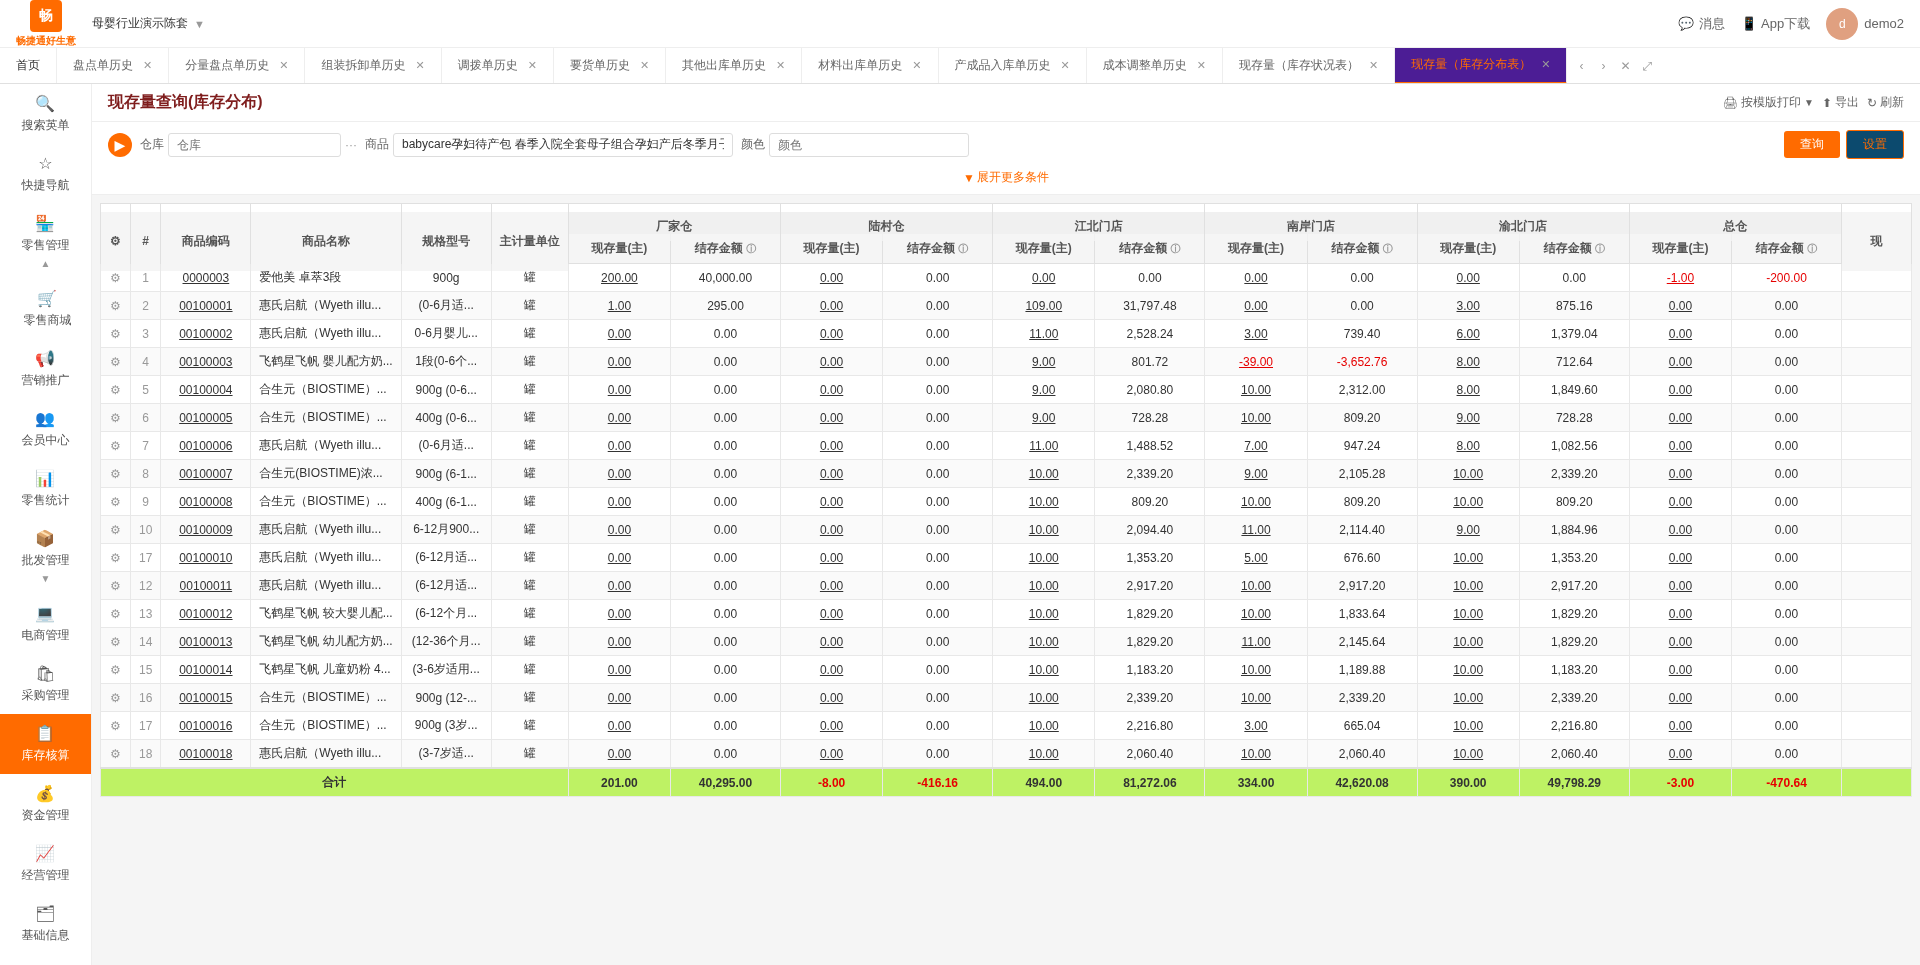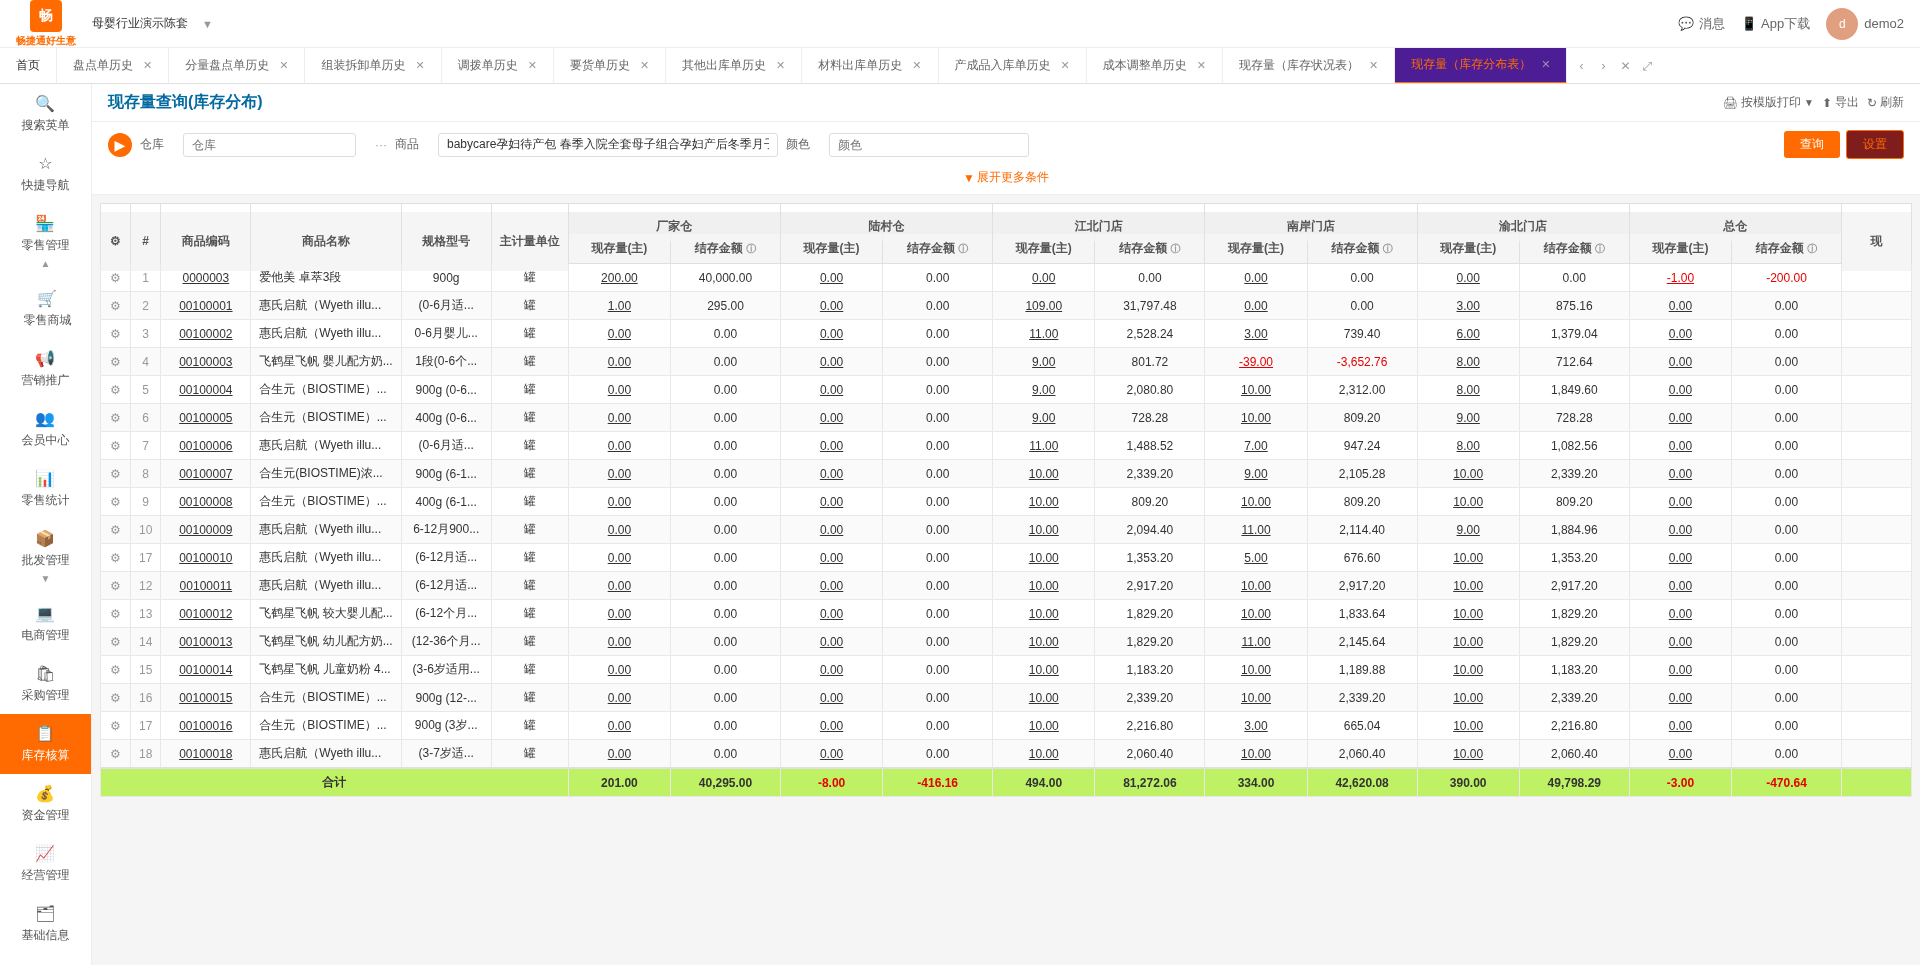--- a/index.html
+++ b/index.html
@@ -29,35 +29,35 @@
     .sidebar-item { padding: 10px 4px; text-align: center; cursor: pointer; font-size: 12px; color: #555; display: flex; flex-direction: column; align-items: center; gap: 4px; }
     .sidebar-item.active { background: #ff6b00; color: #fff; }
     .sidebar-item-icon { font-size: 16px; }
     .sidebar-item .expand-indicator { font-size: 10px; color: #999; }
 
     
     .main-content { flex: 1; overflow: hidden; display: flex; flex-direction: column; background: #f5f5f5; }
 
     
     .page-header { background: #fff; padding: 8px 16px; display: flex; align-items: center; justify-content: space-between; border-bottom: 1px solid #eee; }
-    .page-title { font-size: 16px; font-weight: 600; color: #0369a1; }
+    .page-title { font-size: 16px; font-weight: 600; color: #7f1d1d; }
     .page-actions { display: flex; gap: 8px; align-items: center; font-size: 12px; color: #666; }
     .page-actions span { cursor: pointer; display: flex; align-items: center; gap: 3px; }
 
     
     .filter-area { background: #fff; padding: 8px 16px; border-bottom: 1px solid #eee; display: flex; align-items: center; flex-wrap: wrap; gap: 8px; }
     .filter-expand-btn { background: #ff6b00; color: #fff; border: none; border-radius: 50%; width: 24px; height: 24px; cursor: pointer; font-size: 14px; display: flex; align-items: center; justify-content: center; }
-    .filter-item { display: flex; align-items: center; gap: 19px; }
+    .filter-item { display: flex; align-items: center; gap: 4px; }
     .filter-label { color: #666; font-size: 12px; white-space: nowrap; }
     .filter-input { border: 1px solid #ddd; border-radius: 3px; padding: 4px 8px; font-size: 12px; color: #333; background: #fff; min-width: 80px; }
     .filter-input.wide { min-width: 340px; }
     .filter-dots { color: #999; cursor: pointer; }
     .expand-more { color: #ff6b00; cursor: pointer; font-size: 12px; display: flex; align-items: center; gap: 2px; }
     .action-btn { background: #ff6b00; color: #fff; border: none; border-radius: 3px; padding: 5px 16px; cursor: pointer; font-size: 12px; }
-    .action-btn.outline { background: #7f1d1d; color: #ff6b00; border: 1px solid #ff6b00; }
+    .action-btn.outline { background: #0c4a6e; color: #ff6b00; border: 1px solid #ff6b00; }
 
     
     .table-area { flex: 1; overflow: auto; padding: 8px; }
     .data-table { width: 100%; border-collapse: collapse; background: #fff; font-size: 12px; }
     .data-table th { background: #f5f5f5; border: 1px solid #e0e0e0; padding: 6px 8px; text-align: center; font-weight: 600; color: #555; white-space: nowrap; position: sticky; top: 8px; z-index: 2; }
     .data-table th.group-header { background: #f0f0f0; }
     .data-table td { border: 1px solid #e8e8e8; padding: 5px 8px; text-align: center; white-space: nowrap; }
     .data-table tr.footer-row td { background: #bef264; font-weight: bold; border-top: 2px solid #e0e0e0; }
     .data-table td.text-left { text-align: left; }
     .data-table td.num { color: #333; }
@@ -73,21 +73,21 @@
   </style>
 </head>
 <body>
 
 <div class="top-bar">
   <div class="top-bar-left">
     <div class="logo-area">
       <div class="logo-icon">畅</div>
       <span style="font-size:10px;color:#ff6b00;">畅捷通好生意</span>
     </div>
-    <div style="display:flex;align-items:center;gap:14px;margin-left:8px;">
+    <div style="display:flex;align-items:center;gap:6px;margin-left:8px;">
       <span style="font-size:12px;color:#333;">母婴行业演示陈套</span>
       <span style="color:#999;font-size:11px;">▼</span>
     </div>
   </div>
   <div class="top-bar-right">
     <span>
       <span>💬</span>
       <span>消息</span>
     </span>
     <span>

